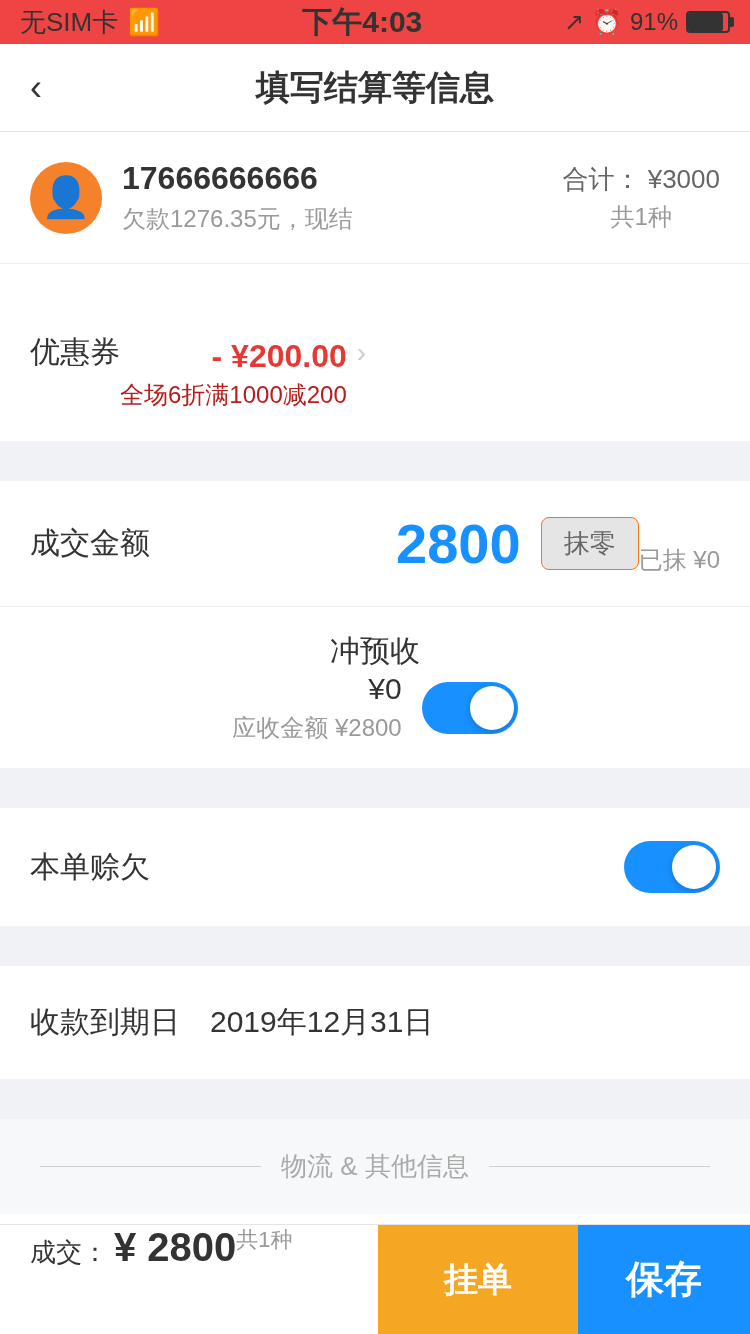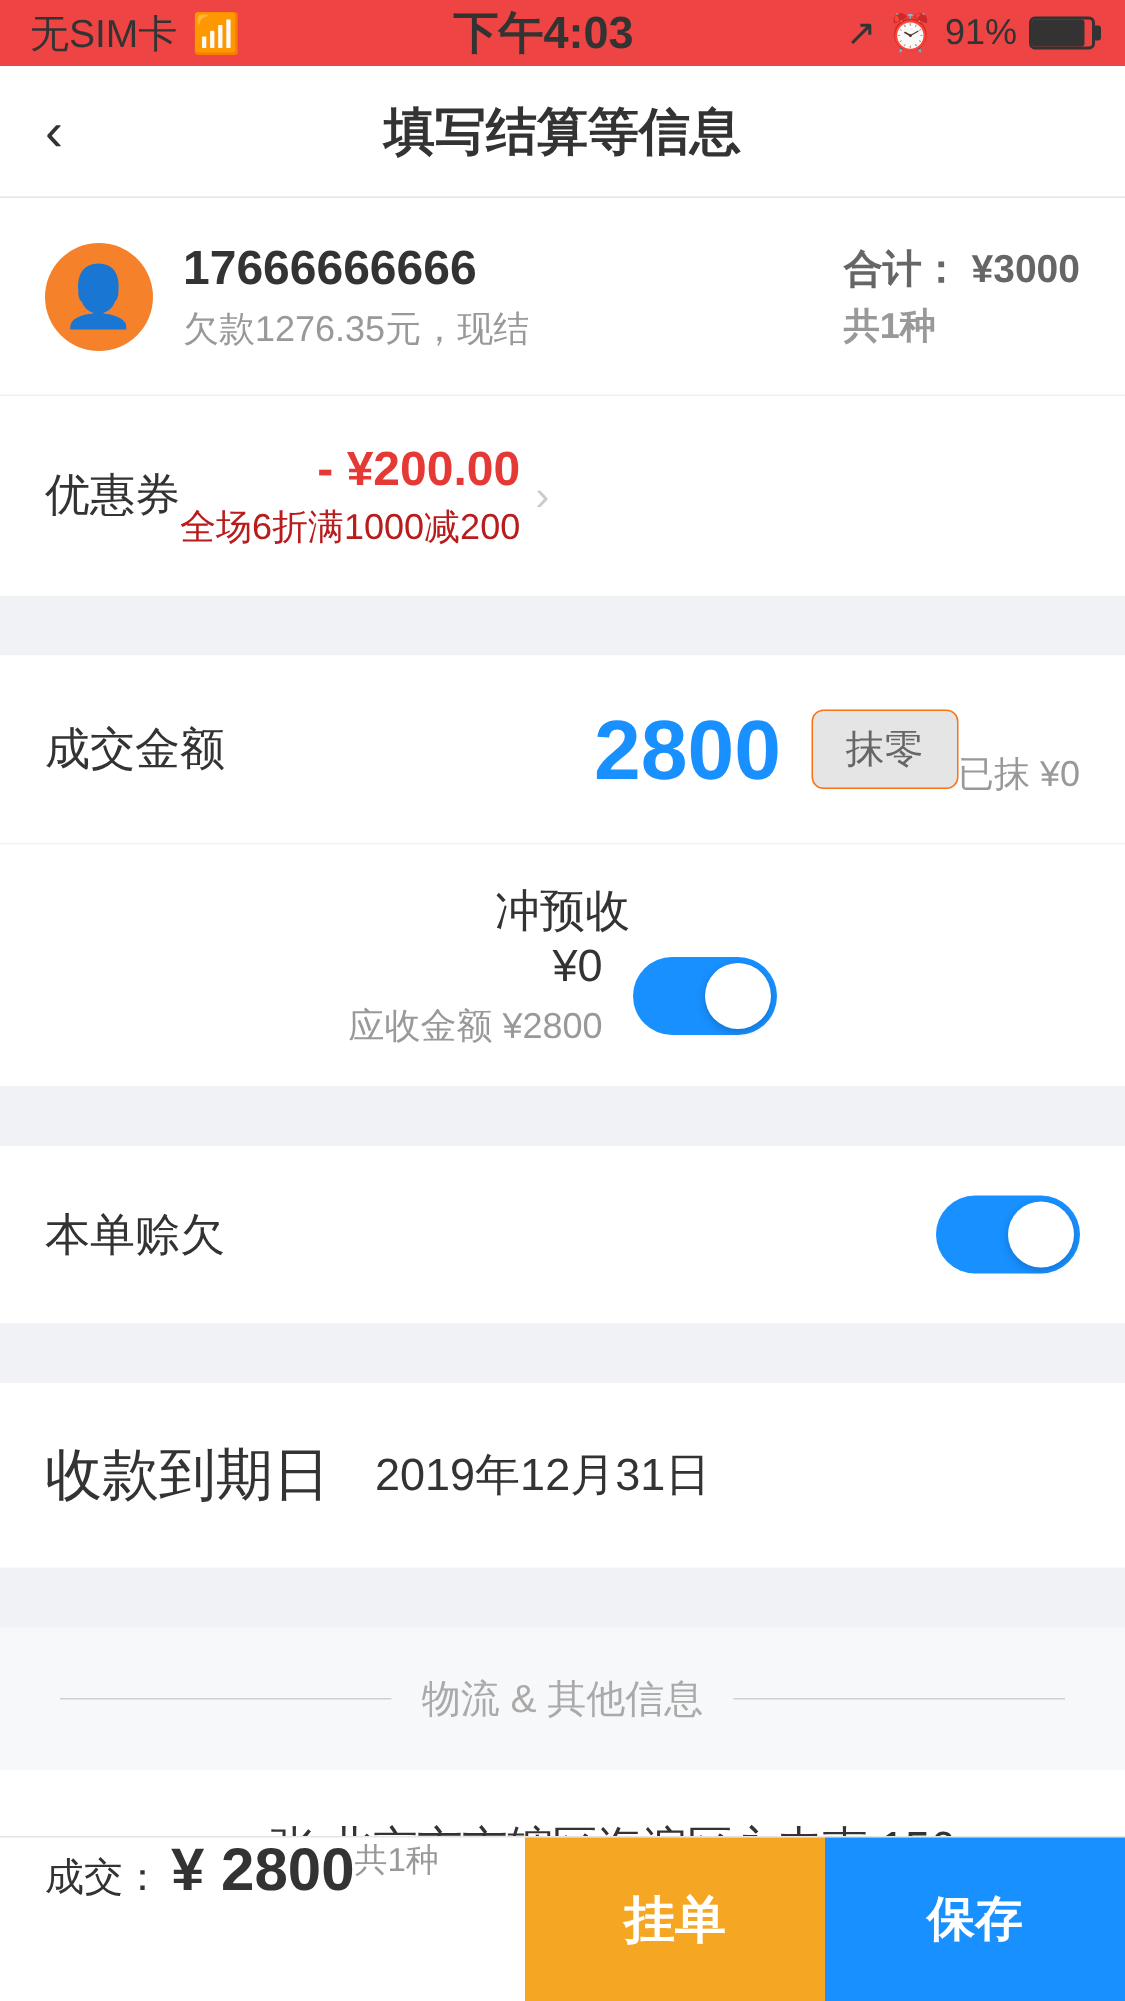--- a/index.html
+++ b/index.html
@@ -99,36 +99,36 @@
       background: #f5822a;
       display: flex;
       align-items: center;
       justify-content: center;
       flex-shrink: 0;
     }
     .avatar-icon { font-size: 40px; color: #fff; }
     .customer-info {}
     .customer-phone { font-size: 32px; font-weight: 600; color: #333; }
     .customer-sub { font-size: 24px; color: #999; margin-top: 6px; }
-    .customer-right { text-align: left; font-weight: bold; }
+    .customer-right { text-align: center; }
     .total-label { font-size: 26px; color: #666; }
     .total-count { font-size: 24px; color: #999; margin-top: 4px; }
 
     
     .coupon-row {
       display: flex;
       align-items: center;
       padding: 30px 30px;
       background: #fff;
       border-top: 1px solid #f0f0f0;
       cursor: pointer;
     }
     .coupon-label { font-size: 30px; color: #333; }
     .coupon-right { display: flex; align-items: center; gap: 10px; }
-    .coupon-discount { font-size: 32px; color: #e53935; font-weight: 600; }
+    .coupon-discount { font-size: 32px; color: #e53935; font-weight: 600; margin-top: 44px; }
     .coupon-desc { font-size: 24px; color: #b91c1c; margin-top: 4px; text-align: right; }
     .coupon-arrow { font-size: 28px; color: #ccc; margin-left: 10px; }
 
     
     .gray-divider {
       height: 20px;
       background: #f0f2f5;
     }
 
     
@@ -202,21 +202,21 @@
     }
 
     
     .date-row {
       display: flex;
       align-items: center;
       padding: 36px 30px;
       background: #fff;
       gap: 30px;
     }
-    .date-label { font-size: 38px; color: #333; }
+    .date-label { font-size: 30px; color: #333; }
     .date-value { font-size: 30px; color: #333; }
 
     
     .logistics-divider {
       display: flex;
       align-items: center;
       padding: 30px 40px;
       background: #f7f8fa;
       gap: 20px;
     }
@@ -267,26 +267,26 @@
       background: #f5a623;
       display: flex;
       align-items: center;
       justify-content: center;
       font-size: 34px;
       color: #fff;
       font-weight: 600;
       cursor: pointer;
     }
     .btn-save {
-      width: 200px;
+      width: 172px;
       background: #1890ff;
       display: flex;
       align-items: center;
       justify-content: center;
-      font-size: 32px;
+      font-size: 38px;
       color: #fff;
       font-weight: 600;
       cursor: pointer;
     }
   </style>
 </head>
 <body>
 
 <div class="status-bar">
   <div class="status-left">

